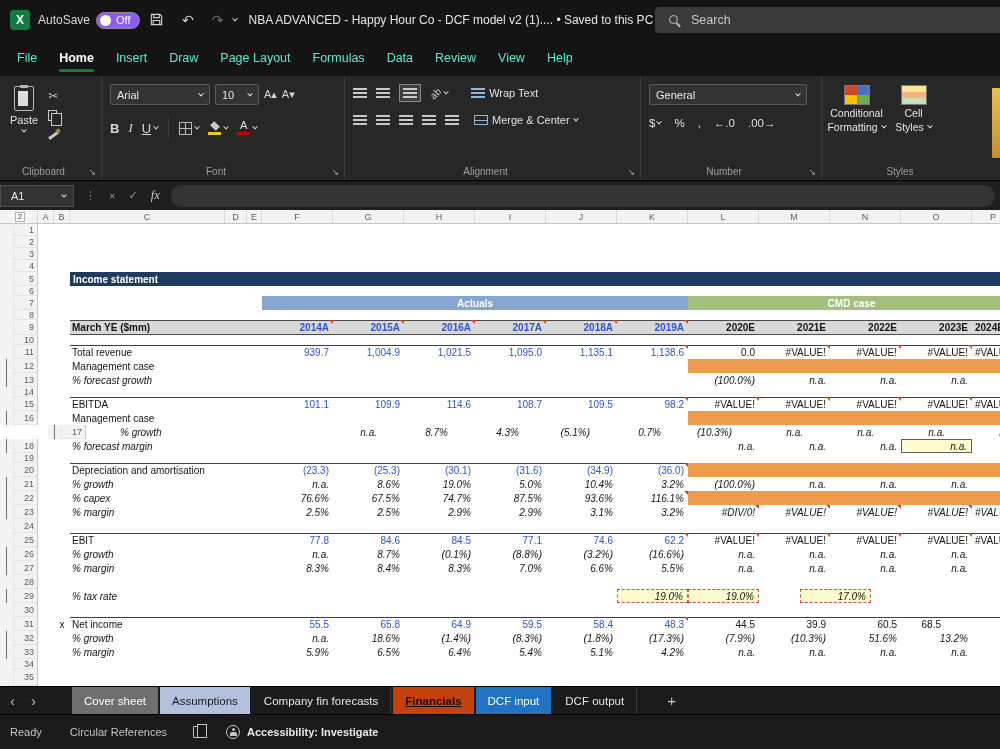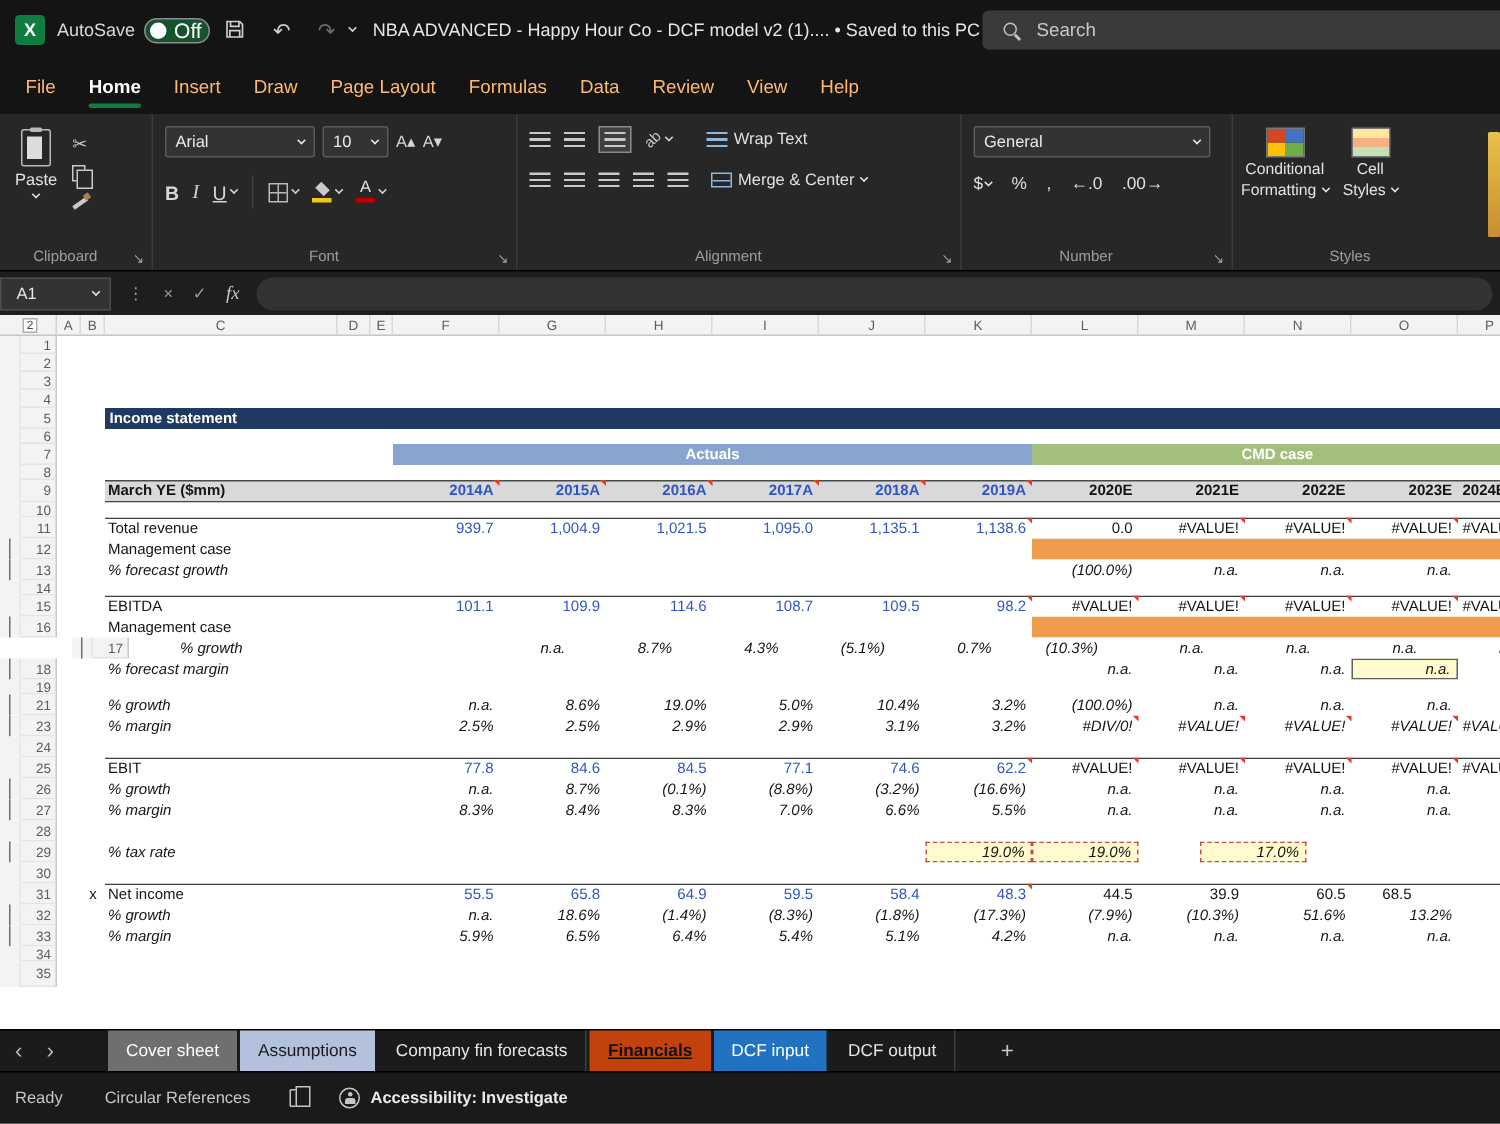--- a/index.html
+++ b/index.html
@@ -4,34 +4,34 @@
 <style>
   *{margin:0;padding:0;box-sizing:border-box;}
   html,body{width:1000px;height:749px;overflow:hidden;}
   body{font-family:"Liberation Sans",sans-serif;background:#000;}
   .app{width:1000px;height:749px;display:flex;flex-direction:column;overflow:hidden;background:#161616;}
 
   
   .titlebar{height:40px;background:#141414;display:flex;align-items:center;position:relative;color:#d9d9d9;font-size:12px;flex:0 0 auto;}
   .xl-logo{width:20px;height:20px;background:var(--accent-green);color:#fff;border-radius:3px;display:flex;align-items:center;justify-content:center;font-weight:bold;font-size:12px;margin:0 8px 0 10px;}
   .autosave{display:flex;align-items:center;gap:6px;}
-  .toggle{width:44px;height:17px;border-radius:9px;background:#14532d;border:1px solid #8d8d8d;display:flex;align-items:center;padding:0 5px 0 3px;gap:5px;font-size:14px;color:#fff;}
+  .toggle{width:44px;height:17px;border-radius:9px;background:#8b5cf6;border:1px solid #8d8d8d;display:flex;align-items:center;padding:0 5px 0 3px;gap:5px;font-size:11px;color:#fff;}
   .knob{width:11px;height:11px;border-radius:50%;background:#fff;flex:0 0 auto;}
   .tb-ic{margin:0 9px;color:#cfcfcf;font-size:14px;line-height:14px;}
   .tb-ic.dim{color:#6d6d6d;}
   .chev{display:inline-block;width:6px;height:6px;border-right:1.4px solid currentColor;border-bottom:1.4px solid currentColor;transform:rotate(45deg) translate(-1px,-1px);}
   .chev.s{width:4px;height:4px;}
   .doc-title{margin-left:12px;display:flex;align-items:center;gap:24px;color:#e6e6e6;white-space:nowrap;}
   .searchbox{position:absolute;right:-5px;top:7px;width:350px;height:26px;background:#3a3a3a;border-radius:4px;display:flex;align-items:center;padding-left:36px;color:#c8c8c8;font-size:12.5px;}
   .mag{position:absolute;left:14px;top:8px;width:9px;height:9px;border:1.5px solid #c0c0c0;border-radius:50%;}
   .mag::after{content:"";position:absolute;width:5px;height:1.5px;background:#c0c0c0;transform:rotate(45deg);right:-4px;bottom:-2px;}
 
   
   .menubar{height:36px;background:#141414;display:flex;align-items:center;padding-left:6px;flex:0 0 auto;}
-  .mtab{padding:0 11px;font-size:12.5px;color:#fdba74;height:100%;display:flex;align-items:center;position:relative;}
+  .mtab{padding:0 11px;font-size:12.5px;color:#5eead4;height:100%;display:flex;align-items:center;position:relative;}
   .mtab.active{color:#fff;font-weight:bold;}
   .mtab.active::after{content:"";position:absolute;left:11px;right:11px;bottom:4px;height:3px;border-radius:2px;background:var(--accent-green);}
 
   
   .ribbon{height:104px;background:#272727;display:flex;flex:0 0 auto;color:#d6d6d6;}
   .rgroup{position:relative;height:100%;border-right:1px solid #3b3b3b;padding:8px 6px 18px 8px;flex:0 0 auto;}
   .glabel{position:absolute;bottom:3px;left:2px;right:16px;text-align:center;font-size:10px;color:#9e9e9e;white-space:nowrap;}
   .launcher{position:absolute;bottom:3px;right:5px;font-size:9px;color:#9e9e9e;}
   .rrow{display:flex;align-items:center;gap:9px;}
   .rrow+.rrow{margin-top:12px;}
@@ -530,36 +530,67 @@
             <div class="cell n i" style="left: 792px; width: 71px;">n.a.</div>
             <div class="cell n i box" style="left: 863px; width: 71px;">n.a.</div>
           </div>
         </div>
         <div class="grid-row" style="height: 10px;">
           <div class="gutter"></div>
           <div class="rowhdr">19</div>
           <div class="rowarea"></div>
         </div>
         <div class="grid-row" style="height: 14px;">
+          <div class="gutter"></div>
+          <div class="rowhdr">20</div>
+          <div class="rowarea">
+            <div class="band rule" style="left: 32px; width: 945px;"></div>
+            <div class="band orange" style="left: 650px; width: 327px;"></div>
+            <div class="cell l" style="left: 32px; width: 155px;">Depreciation and amortisation</div>
+            <div class="cell n bl" style="left: 224px; width: 71px;">(23.3)</div>
+            <div class="cell n bl" style="left: 295px; width: 71px;">(25.3)</div>
+            <div class="cell n bl" style="left: 366px; width: 71px;">(30.1)</div>
+            <div class="cell n bl" style="left: 437px; width: 71px;">(31.6)</div>
+            <div class="cell n bl" style="left: 508px; width: 71px;">(34.9)</div>
+            <div class="cell n bl tri" style="left: 579px; width: 71px;">(36.0)</div>
+          </div>
+        </div>
+        <div class="grid-row" style="height: 14px;">
           <div class="gutter">
             <div class="gline"></div>
           </div>
           <div class="rowhdr">21</div>
           <div class="rowarea">
             <div class="cell l i" style="left: 32px; width: 155px;">% growth</div>
             <div class="cell n i" style="left: 224px; width: 71px;">n.a.</div>
             <div class="cell n i" style="left: 295px; width: 71px;">8.6%</div>
             <div class="cell n i" style="left: 366px; width: 71px;">19.0%</div>
             <div class="cell n i" style="left: 437px; width: 71px;">5.0%</div>
             <div class="cell n i" style="left: 508px; width: 71px;">10.4%</div>
             <div class="cell n i" style="left: 579px; width: 71px;">3.2%</div>
             <div class="cell n i" style="left: 650px; width: 71px;">(100.0%)</div>
             <div class="cell n i" style="left: 721px; width: 71px;">n.a.</div>
             <div class="cell n i" style="left: 792px; width: 71px;">n.a.</div>
             <div class="cell n i" style="left: 863px; width: 71px;">n.a.</div>
+          </div>
+        </div>
+        <div class="grid-row" style="height: 14px;">
+          <div class="gutter">
+            <div class="gline"></div>
+          </div>
+          <div class="rowhdr">22</div>
+          <div class="rowarea">
+            <div class="band orange" style="left: 650px; width: 327px;"></div>
+            <div class="cell l i" style="left: 32px; width: 155px;">% capex</div>
+            <div class="cell n i" style="left: 224px; width: 71px;">76.6%</div>
+            <div class="cell n i" style="left: 295px; width: 71px;">67.5%</div>
+            <div class="cell n i" style="left: 366px; width: 71px;">74.7%</div>
+            <div class="cell n i" style="left: 437px; width: 71px;">87.5%</div>
+            <div class="cell n i" style="left: 508px; width: 71px;">93.6%</div>
+            <div class="cell n i tri" style="left: 579px; width: 71px;">116.1%</div>
           </div>
         </div>
         <div class="grid-row" style="height: 14px;">
           <div class="gutter">
             <div class="gline"></div>
           </div>
           <div class="rowhdr">23</div>
           <div class="rowarea">
             <div class="cell l i" style="left: 32px; width: 155px;">% margin</div>
             <div class="cell n i" style="left: 224px; width: 71px;">2.5%</div>

